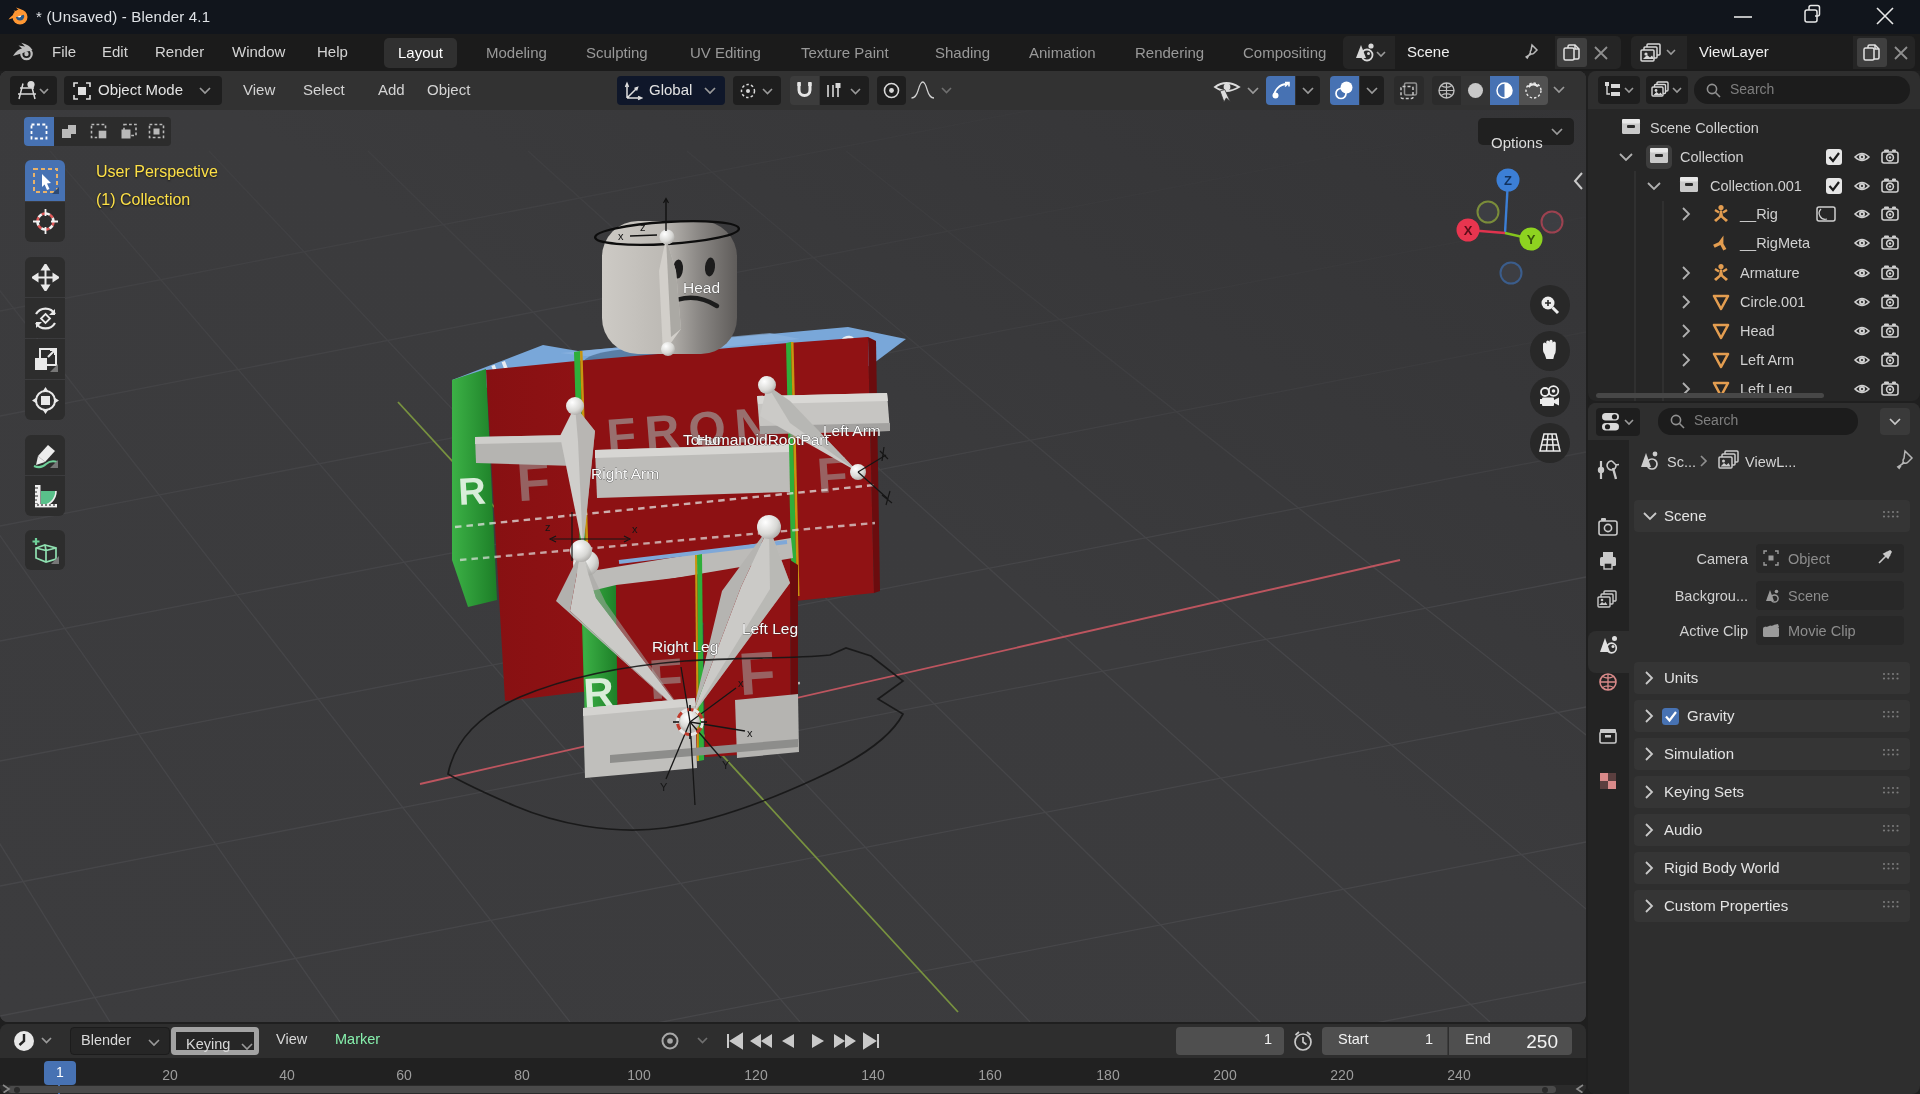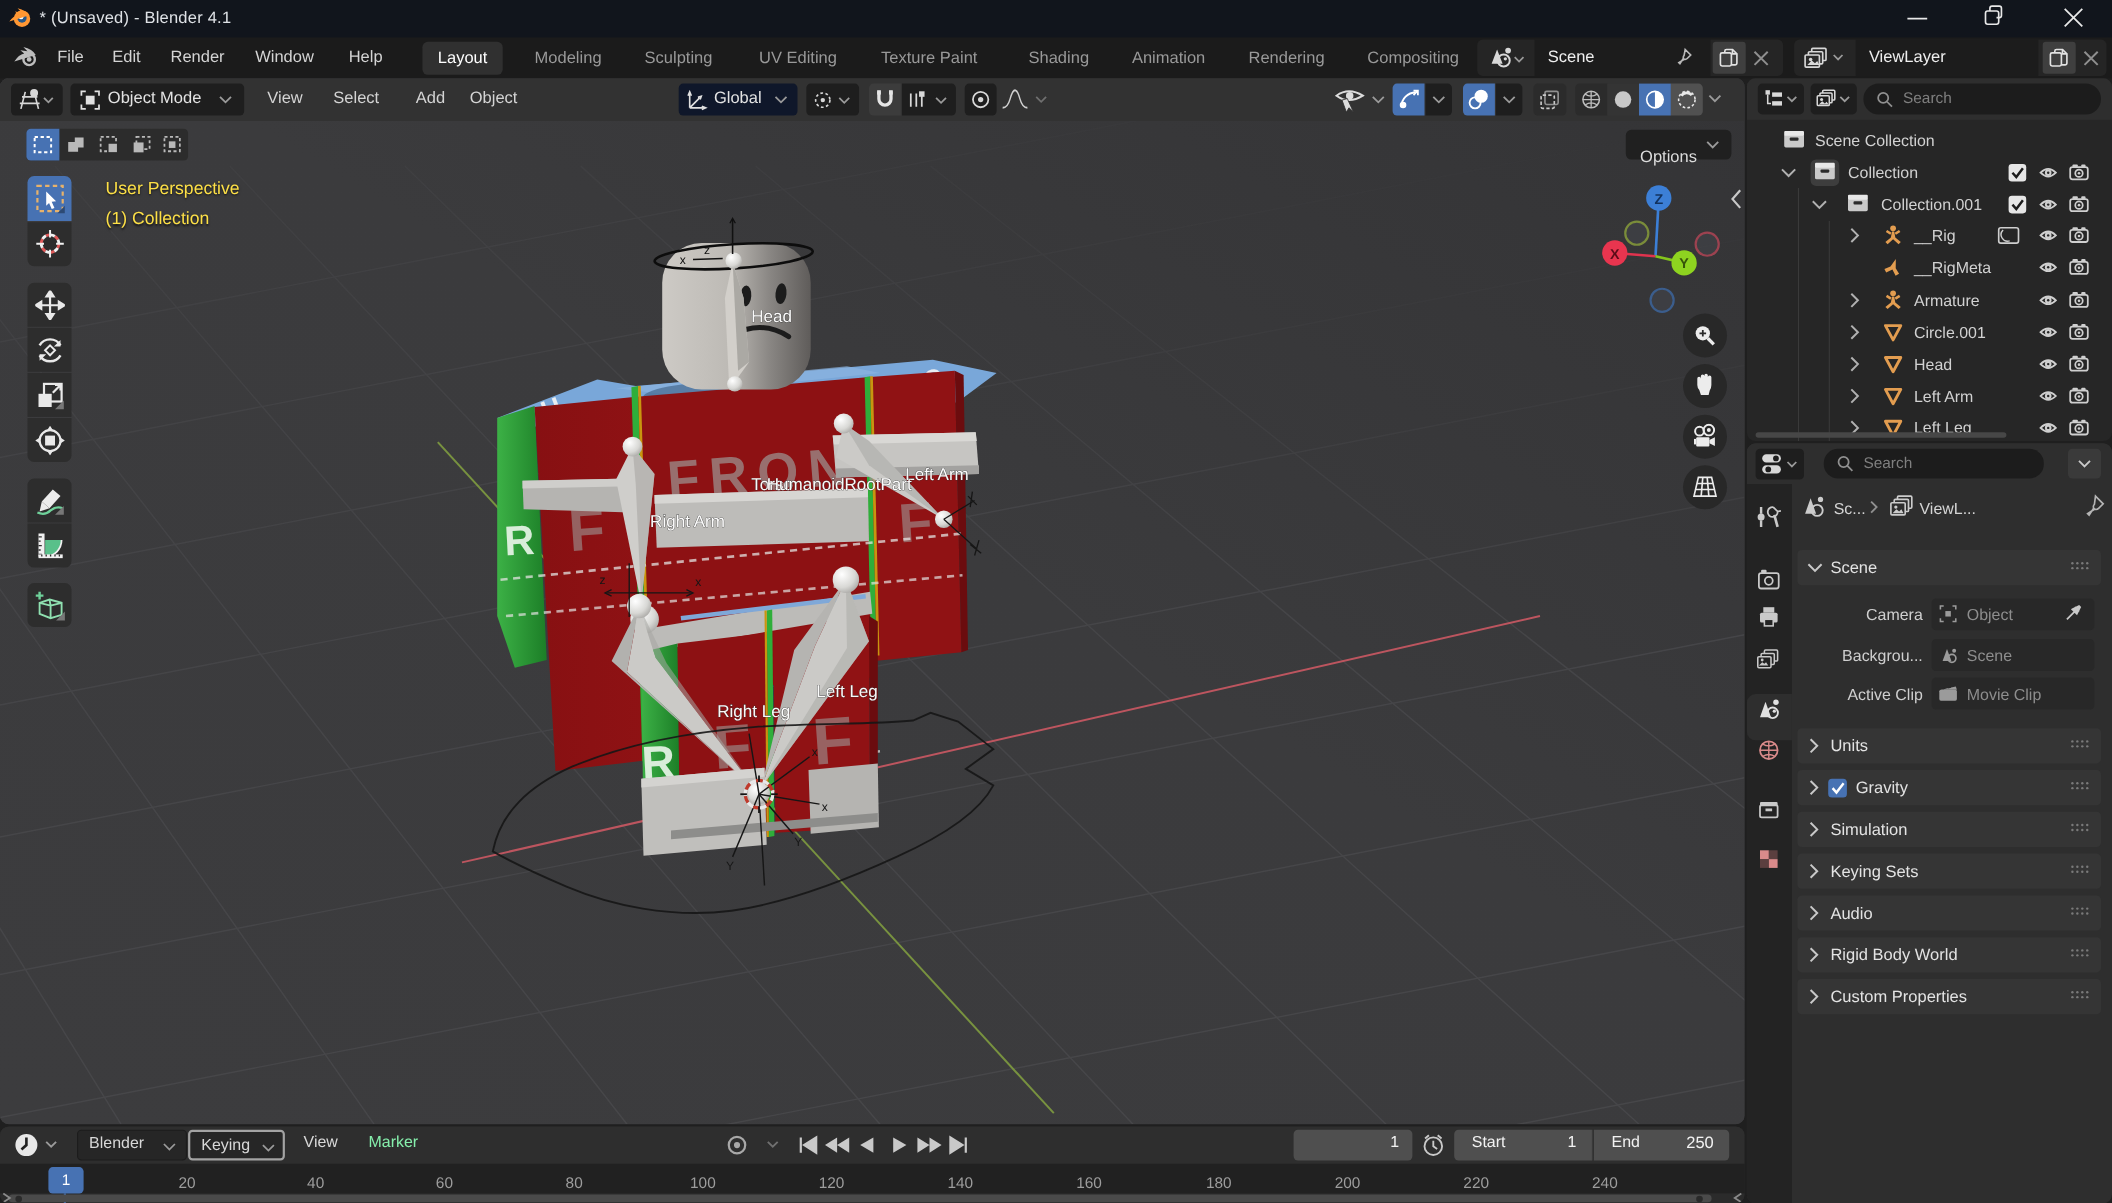--- a/index.html
+++ b/index.html
@@ -953,21 +953,21 @@
     <circle cx="12" cy="12" r="10" fill="#e8e8e8"></circle>
     <path d="M12 5 v7 l-4.5 4" fill="none" stroke="#222" stroke-width="2.4"></path>
     <path d="M30 9 l4.5 4.5 4.5 -4.5" fill="none" stroke="#9a9a9a" stroke-width="1.7"></path>
   </svg>
   <div class="abs" style="left:70px; top:3px; width:100px; height:28px; background:#262626; border-radius:4px; border:1px solid #1c1c1c;">
     <div class="abs" style="left:10px; top:4px; font-size:14.5px; color:#d8d8d8;">Blender</div>
     <svg class="abs" style="left:76px; top:9px;" width="14" height="12" viewBox="0 0 14 12">
         <path d="M2 3 l5 5 5 -5" fill="none" stroke="#9a9a9a" stroke-width="1.6"></path>
       </svg>
   </div>
-  <div class="abs" style="left:171px; top:3px; width:88px; height:28px; background:#262626; border-radius:4px; border:2px solid #a3a3a3;">
+  <div class="abs" style="left:171px; top:3px; width:88px; height:28px; background:#262626; border-radius:4px; border:5px solid #a3a3a3;">
     <div class="abs" style="left:10px; top:4px; font-size:14.5px; color:#d8d8d8;">Keying</div>
     <svg class="abs" style="left:64px; top:9px;" width="14" height="12" viewBox="0 0 14 12">
         <path d="M2 3 l5 5 5 -5" fill="none" stroke="#9a9a9a" stroke-width="1.6"></path>
       </svg>
   </div>
   <div class="abs" style="left:276px; top:7px; font-size:14.5px; color:#d8d8d8;">View</div>
   <div class="abs" style="left:335px; top:7px; font-size:14.5px; color:#86efac;">Marker</div>
 
   <svg class="abs" style="left:658px; top:8px;" width="56" height="18" viewBox="0 0 56 18">
     <circle cx="12" cy="9" r="7.5" fill="none" stroke="#a8a8a8" stroke-width="2"></circle>
@@ -990,21 +990,21 @@
   <svg class="abs" style="left:1292px; top:6px;" width="24" height="22" viewBox="0 0 24 22">
     <circle cx="11" cy="12" r="8" fill="none" stroke="#c9c9c9" stroke-width="1.7"></circle>
     <path d="M11 7 v5 l3.5 2.5 M7 2 l-3.5 3 M15 2 l3.5 3" fill="none" stroke="#c9c9c9" stroke-width="1.7"></path>
   </svg>
   <div class="abs" style="left:1322px; top:3px; width:126px; height:28px; background:#4f4f4f; border-radius:4px 0 0 4px; border-right:1px solid #3c3c3c;">
     <div class="abs" style="left:16px; top:4px; font-size:14.5px; color:#f2f2f2;">Start</div>
     <div class="abs" style="right:14px; top:4px; font-size:14.5px; color:#f2f2f2;">1</div>
   </div>
   <div class="abs" style="left:1449px; top:3px; width:123px; height:28px; background:#4f4f4f; border-radius:0 4px 4px 0;">
     <div class="abs" style="left:16px; top:4px; font-size:14.5px; color:#f2f2f2;">End</div>
-    <div class="abs" style="right:14px; top:4px; font-size:15px; color:#f2f2f2;">250</div>
+    <div class="abs" style="right:14px; top:4px; font-size:19px; color:#f2f2f2;">250</div>
   </div>
 
   <svg class="abs" style="left:0; top:0;" width="1586" height="70" viewBox="0 0 1586 70">
       <text x="170" y="56" font-size="14" fill="#9d9d9d" text-anchor="middle" font-family="Liberation Sans, sans-serif">20</text>
       <text x="287" y="56" font-size="14" fill="#9d9d9d" text-anchor="middle" font-family="Liberation Sans, sans-serif">40</text>
       <text x="404" y="56" font-size="14" fill="#9d9d9d" text-anchor="middle" font-family="Liberation Sans, sans-serif">60</text>
       <text x="522" y="56" font-size="14" fill="#9d9d9d" text-anchor="middle" font-family="Liberation Sans, sans-serif">80</text>
       <text x="639" y="56" font-size="14" fill="#9d9d9d" text-anchor="middle" font-family="Liberation Sans, sans-serif">100</text>
       <text x="756" y="56" font-size="14" fill="#9d9d9d" text-anchor="middle" font-family="Liberation Sans, sans-serif">120</text>
       <text x="873" y="56" font-size="14" fill="#9d9d9d" text-anchor="middle" font-family="Liberation Sans, sans-serif">140</text>

